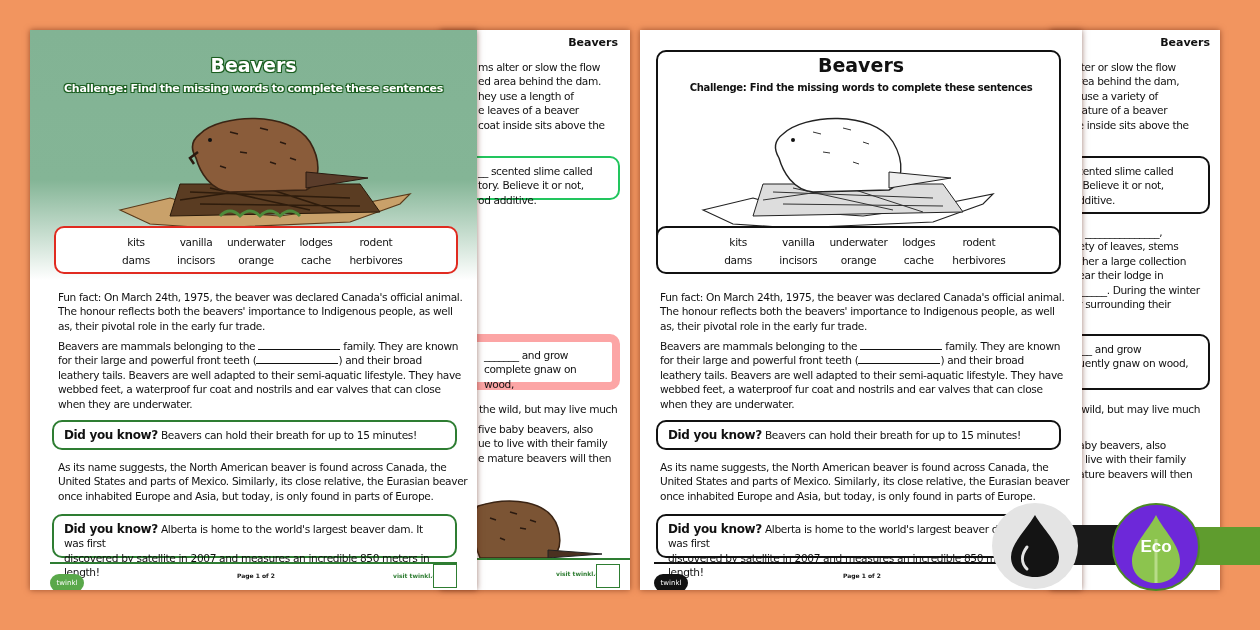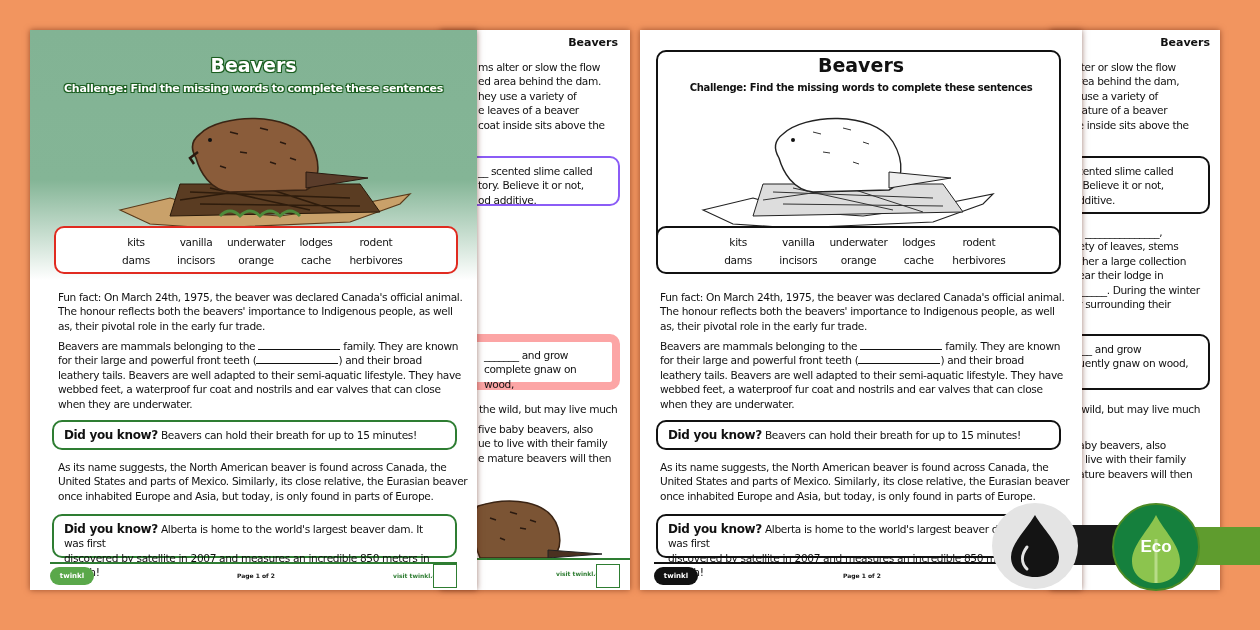--- a/index.html
+++ b/index.html
@@ -9,40 +9,40 @@
   .p { font-size:10.6px; line-height:14.4px; letter-spacing:-0.35px; margin:0; }
   .words { position:absolute; border-radius:10px; display:grid; grid-template-columns:repeat(5,1fr);
            row-gap:6px; padding:8px 50px; box-sizing:border-box; font-size:10.6px; text-align:center; letter-spacing:-0.3px; }
   .dyk { position:absolute; border-radius:10px; box-sizing:border-box; padding:6px 10px;
          font-size:10.6px; line-height:14.4px; letter-spacing:-0.35px; }
   .dyk b { font-size:12px; }
   .blank { display:inline-block; border-bottom:1px solid #111; height:10px; vertical-align:baseline; }
   .footer-line { position:absolute; height:2px; }
   .pagenum { position:absolute; font-size:6px; font-weight:bold; }
   .visit { position:absolute; font-size:6px; font-weight:bold; color:#2e7d32; }
-  .logo { position:absolute; width:44px; height:18px; border-radius:9px; color:#fff; font-size:7px;
-          font-weight:bold; display:flex; align-items:center; justify-content:center; }
+  .logo { position:absolute; width:34px; height:18px; border-radius:9px; color:#fff; font-size:7px;
+          font-weight:normal; display:flex; align-items:center; justify-content:center;margin-top:7px; }
   .badge { position:absolute; width:22px; height:22px; border:1.5px solid #2e7d32; background:#fff;
            font-size:5px; display:flex; align-items:center; justify-content:center; }
   .title-white { color:#fff; font-weight:bold; text-align:center;
        text-shadow: 0 0 2px #1b5e20, 1px 1px 0 #1b5e20, -1px -1px 0 #1b5e20, 1px -1px 0 #1b5e20, -1px 1px 0 #1b5e20; }
 </style>
 </head>
 <body>
 
 <div class="page" style="left:440px; top:30px; width:190px; height:560px;">
   <div style="position:absolute; right:12px; top:6px; font-weight:bold; font-size:11px;">Beavers</div>
   <div style="position:absolute; left:38px; top:30px;">
     <p class="p">ms alter or slow the flow</p>
     <p class="p">ed area behind the dam.</p>
-    <p class="p">hey use a variety of</p>
+    <p class="p">hey use a length of</p>
     <p class="p">e leaves of a beaver</p>
     <p class="p">coat inside sits above the</p>
   </div>
-  <div class="dyk" style="left:-10px; top:126px; width:190px; height:50px; border:2px solid #8b5cf6; padding-left:46px;">
+  <div class="dyk" style="left:-10px; top:126px; width:190px; height:44px; border:2px solid #22c55e; padding-left:46px;">
     <p class="p">__ scented slime called</p>
     <p class="p">tory. Believe it or not,</p>
     <p class="p">od additive.</p>
   </div>
   <div class="dyk" style="left:-10px; top:304px; width:190px; height:56px; border:8px solid #fca5a5; padding-left:46px;">
     <p class="p">_______ and grow</p>
     <p class="p">complete gnaw on wood,</p>
   </div>
   <div style="position:absolute; left:39px; top:372px;">
     <p class="p">the wild, but may live much</p>
@@ -223,19 +223,19 @@
 </div>
 
 <div style="position:absolute; left:1060px; top:525px; width:100px; height:40px; background:#1a1a1a;"></div>
 <div style="position:absolute; left:992px; top:503px; width:86px; height:86px; border-radius:50%; background:#e4e4e4; display:flex; align-items:center; justify-content:center;">
   <svg width="52" height="66" viewBox="0 0 52 66">
     <path d="M26 2 C34 16 50 30 50 44 C50 57 39 64 26 64 C13 64 2 57 2 44 C2 30 18 16 26 2 Z" fill="#141414"></path>
     <path d="M18 34 C12 42 12 50 18 56" stroke="#e4e4e4" stroke-width="3" fill="none" stroke-linecap="round"></path>
   </svg>
 </div>
 <div style="position:absolute; left:1190px; top:527px; width:70px; height:38px; background:#5f9c2e;"></div>
-<div style="position:absolute; left:1112px; top:503px; width:88px; height:88px; border-radius:50%; background:#15803d; border:2px solid #4c8a24; box-sizing:border-box; display:flex; align-items:center; justify-content:center; overflow:hidden;">
+<div style="position:absolute; left:1112px; top:503px; width:88px; height:88px; border-radius:50%; background:#6d28d9; border:2px solid #4c8a24; box-sizing:border-box; display:flex; align-items:center; justify-content:center; overflow:hidden;">
   <svg style="position:absolute; left:14px; top:8px;" width="56" height="72" viewBox="0 0 56 72">
     <path d="M28 2 C36 18 52 32 52 48 C52 62 41 70 28 70 C15 70 4 62 4 48 C4 32 20 18 28 2 Z" fill="#8cc44e"></path>
     <line x1="28" y1="26" x2="28" y2="70" stroke="#b8dc88" stroke-width="3"></line>
   </svg>
   <span style="position:relative; color:#fff; font-weight:bold; font-size:17px; font-family:'Liberation Sans', sans-serif;">Eco</span>
 </div>
 
 </body></html>

